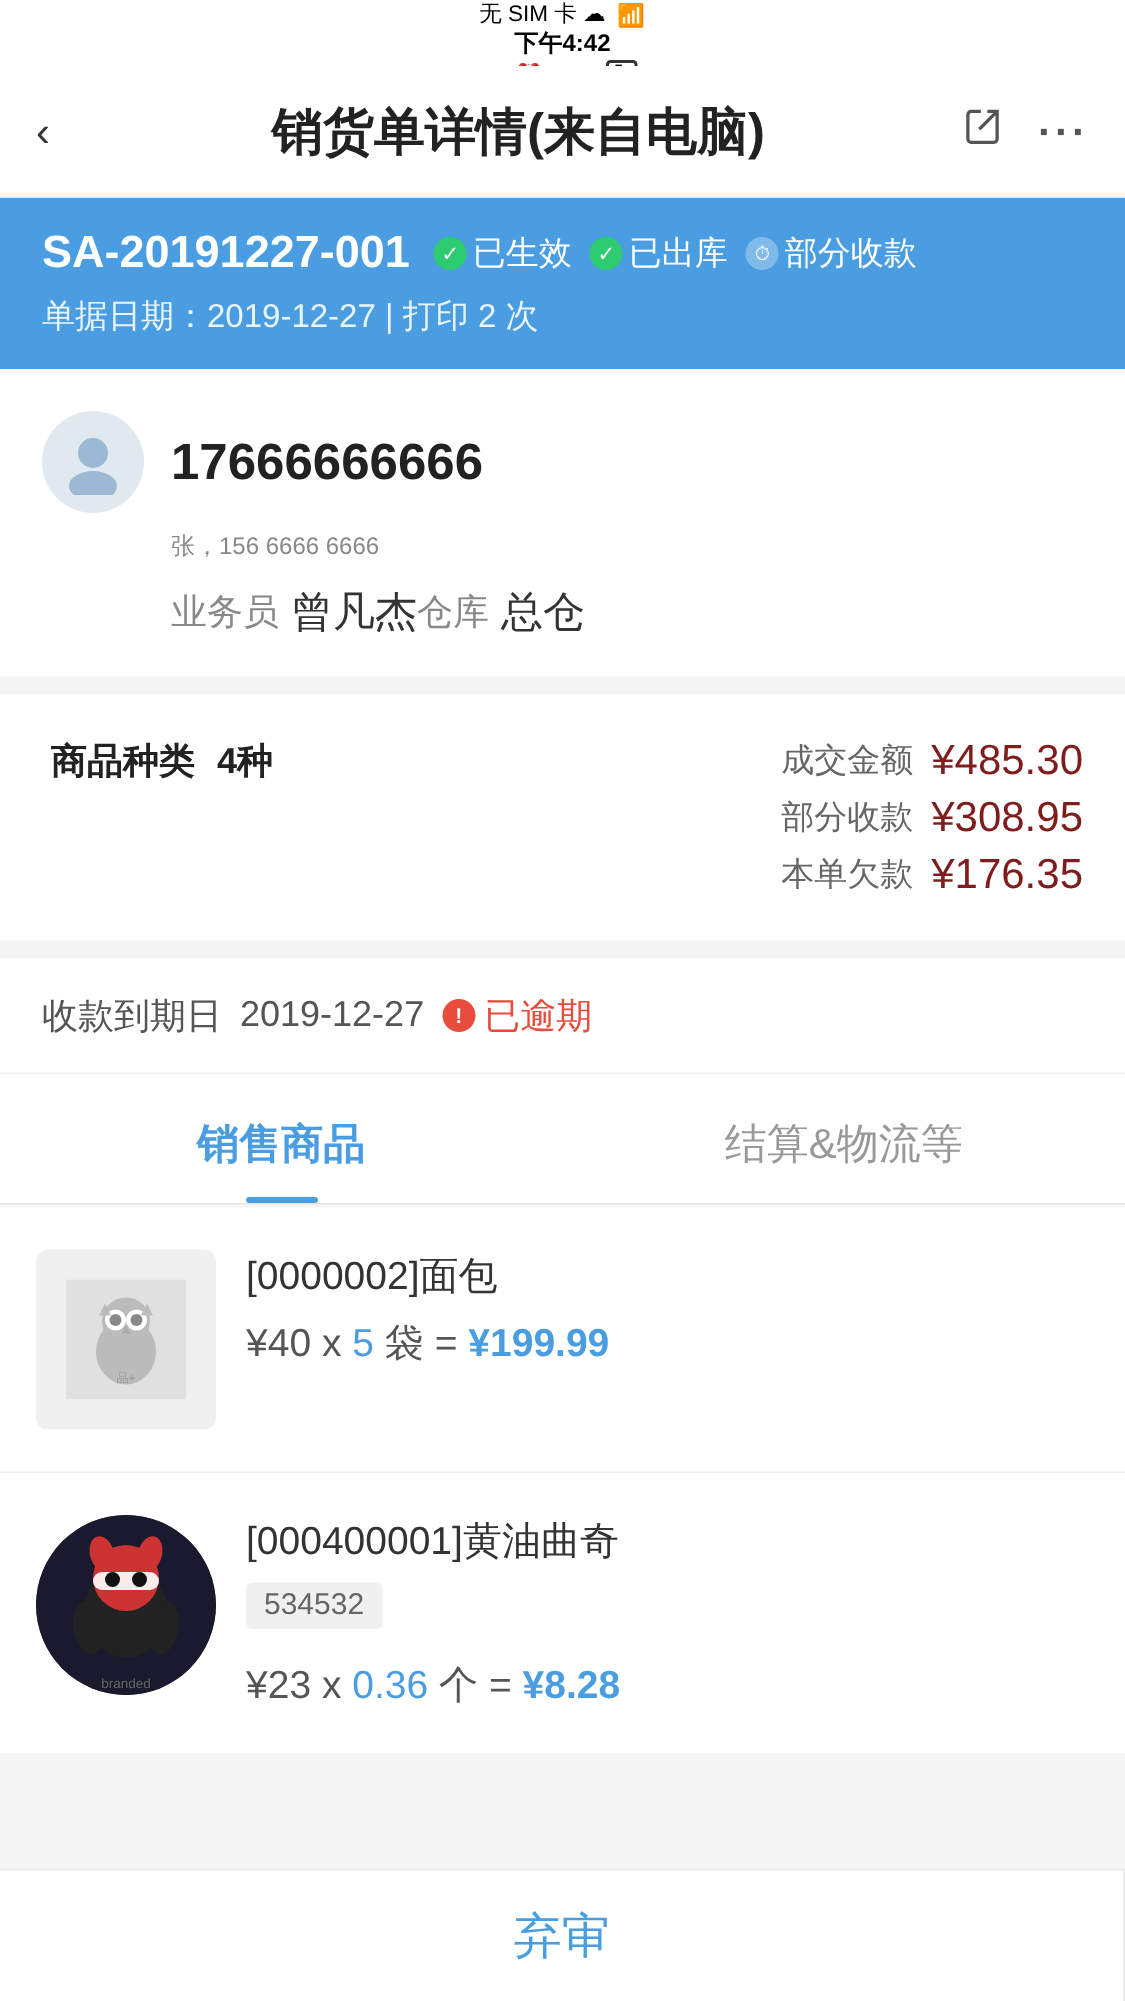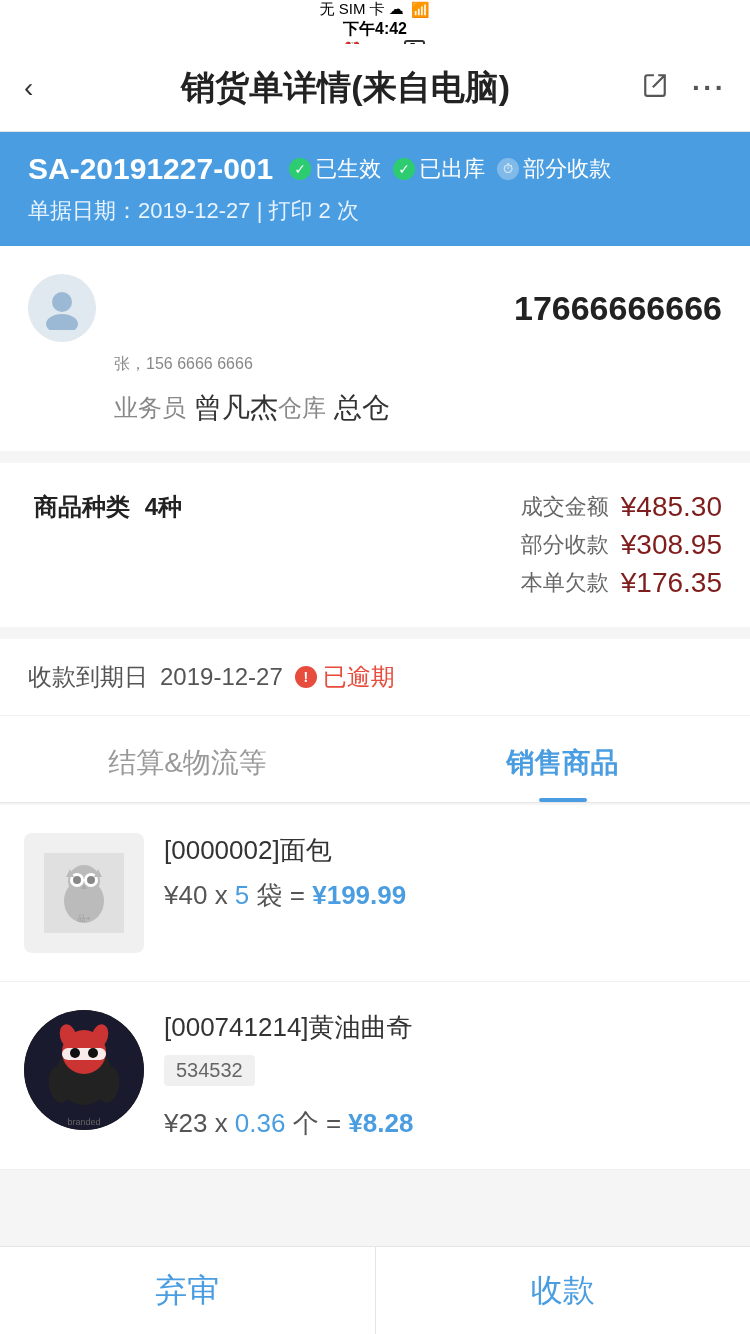--- a/index.html
+++ b/index.html
@@ -109,22 +109,22 @@
 
     
     .customer-section {
       background: #fff;
       padding: 28px 28px 24px;
       margin-bottom: 12px;
     }
     .customer-row {
       display: flex;
       align-items: center;
+      gap: 18px;
       margin-bottom: 12px;
-      justify-content: space-between;
     }
     .customer-avatar {
       width: 68px;
       height: 68px;
       border-radius: 50%;
       background: #e0e8f0;
       display: flex;
       align-items: center;
       justify-content: center;
       flex-shrink: 0;
@@ -434,25 +434,25 @@
 <div class="payment-due">
   <span>收款到期日</span>
   <span>2019-12-27</span>
   <span class="overdue-badge">
     <span class="overdue-dot">!</span>
     <span>已逾期</span>
   </span>
 </div>
 
 <div class="tabs-container">
+  <div class="tab active">
+    <span>销售商品</span>
+  </div>
   <div class="tab">
     <span>结算&amp;物流等</span>
-  </div>
-  <div class="tab active">
-    <span>销售商品</span>
   </div>
 </div>
 
 <div class="products-section">
 
   <div class="product-item">
     <div class="product-thumb">
 
       <svg width="80" height="80" viewBox="0 0 80 80" fill="none" xmlns="http://www.w3.org/2000/svg">
         <rect width="80" height="80" fill="#e0e0e0"></rect>
@@ -505,35 +505,34 @@
           <ellipse cx="76" cy="26" rx="8" ry="12" fill="#cc3333" transform="rotate(15 76 26)"></ellipse>
 
           <ellipse cx="35" cy="75" rx="10" ry="18" fill="#222" transform="rotate(-10 35 75)"></ellipse>
           <ellipse cx="85" cy="75" rx="10" ry="18" fill="#222" transform="rotate(10 85 75)"></ellipse>
 
           <text x="60" y="115" text-anchor="middle" font-size="9" fill="#666">branded</text>
         </svg>
       </div>
     </div>
     <div class="product-info">
-      <div class="product-name">[000741214]黄油曲奇</div>
+      <div class="product-name">[000400001]黄油曲奇</div>
       <div style="margin-bottom:10px;">
         <span class="product-sku-tag">534532</span>
       </div>
       <div class="product-price-row">
         <span>¥23</span>
         <span> x </span>
         <span class="qty">0.36</span>
         <span>个</span>
         <span> = </span>
         <span class="total">¥8.28</span>
       </div>
     </div>
   </div>
 
 </div>
 
 <div class="bottom-actions">
   <div class="bottom-btn btn-cancel">弃审</div>
-  <div class="bottom-btn btn-collect">收款</div>
 </div>
 
 <div style="height: 100px;"></div>
 
 </body></html>

